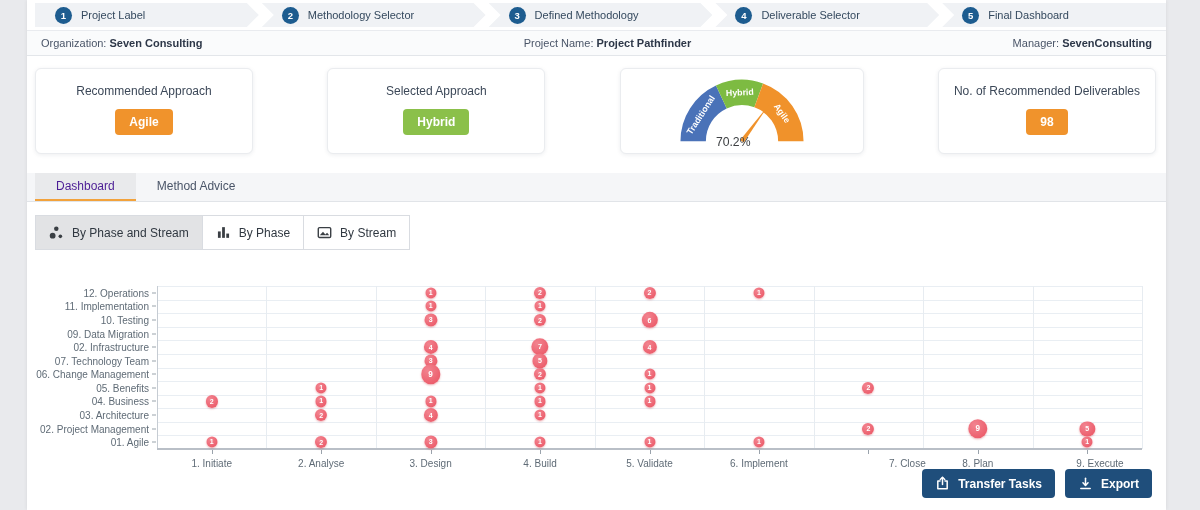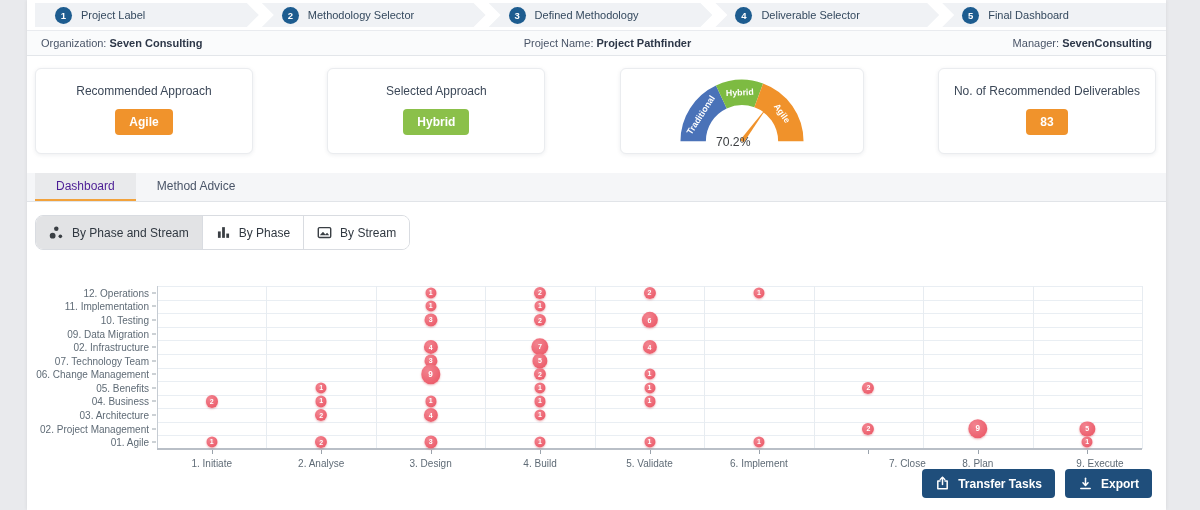--- a/index.html
+++ b/index.html
@@ -29,21 +29,21 @@
   .card-title { font-size:12px; color:#3c4858; margin-top:15px; }
   .badge { display:inline-block; margin-top:11px; padding:6px 14px; border-radius:4px; color:#fff; font-size:12px; font-weight:bold; }
   .card.gauge-card { display:flex; align-items:center; justify-content:center; width:244px; }
 
   
   .tabs { margin-top:13px; background:#f5f6f8; border-bottom:1px solid #e1e4e8; display:flex; padding-left:8px; height:29px; }
   .tab { font-size:12px; color:#4a5568; padding:0 21px; line-height:27px; cursor:pointer; }
   .tab.active { background:#e9eaec; border-bottom:2px solid #f2a23b; color:#4c1d95; }
 
   
-  .toggle-row { margin:13px 0 0 8px; display:inline-flex; border:1px solid #d9dce1; border-radius:8px; overflow:hidden; background:#fff; }
+  .toggle-row { margin:13px 0 0 8px; display:inline-flex; border:1px solid #d9dce1; border-radius:0; overflow:hidden; background:#fff; }
   .toggle-btn { display:flex; align-items:center; gap:8px; padding:0 13px; height:33px; font-size:12px; color:#303841; background:#fff; border:none; border-left:1px solid #d9dce1; cursor:pointer; }
   .toggle-btn:first-child { border-left:none; }
   .toggle-btn.active { background:#e2e3e5; }
   .toggle-btn svg { flex:none; }
 
   
   .chart-wrap { position:relative; margin-top:36px; height:200px; }
   .plot { position:absolute; left:130px; top:0; width:985px; height:163px; }
   .hline { position:absolute; left:0; width:100%; height:1px; background:#e9eef3; }
   .vline { position:absolute; top:0; height:163px; width:1px; background:#e7ecf1; }
@@ -114,21 +114,21 @@
           <path d="M 78.86908691296503 28.6846106481675 A 50 50 0 0 1 117.10100716628344 27.015368960704585" stroke="#7dbb42" stroke-width="26" fill="none"></path>
           <text x="97.8190306317332" y="27.04758892090711" text-anchor="middle" class="gauge-seg-label" transform="rotate(-2.5 97.8190306317332 24.04758892090711)">Hybrid</text>
           <path d="M 117.10100716628344 27.015368960704585 A 50 50 0 0 1 150 74" stroke="#f0922b" stroke-width="26" fill="none"></path>
           <text x="140.9576022144496" y="48.321178182447696" text-anchor="middle" class="gauge-seg-label" transform="rotate(55 140.9576022144496 45.321178182447696)">Agile</text>
           <polygon points="127.27141372740874,36.955837257288394 98.14779186286442,72.63642931362956 101.85220813713558,75.36357068637044" fill="#f0922b"></polygon>
           <text x="91" y="79" text-anchor="middle" class="gauge-value">70.2%</text>
         </svg>
     </div>
     <div class="card">
       <div class="card-title">No. of Recommended Deliverables</div>
-      <span class="badge" id="badge-deliverables" style="background: rgb(240, 147, 44);">83</span>
+      <span class="badge" id="badge-deliverables" style="background: rgb(240, 147, 44);">98</span>
     </div>
   </div>
 
   <div class="tabs" id="tabs">
       <div class="tab active">Dashboard</div>
       <div class="tab">Method Advice</div>
     </div>
 
   <div class="toggle-row" id="toggle-row">
       <button class="toggle-btn active">

